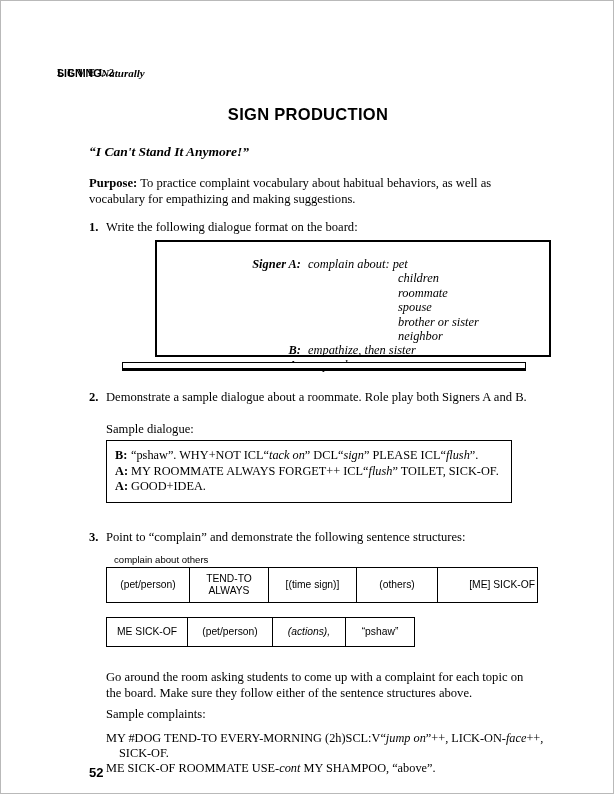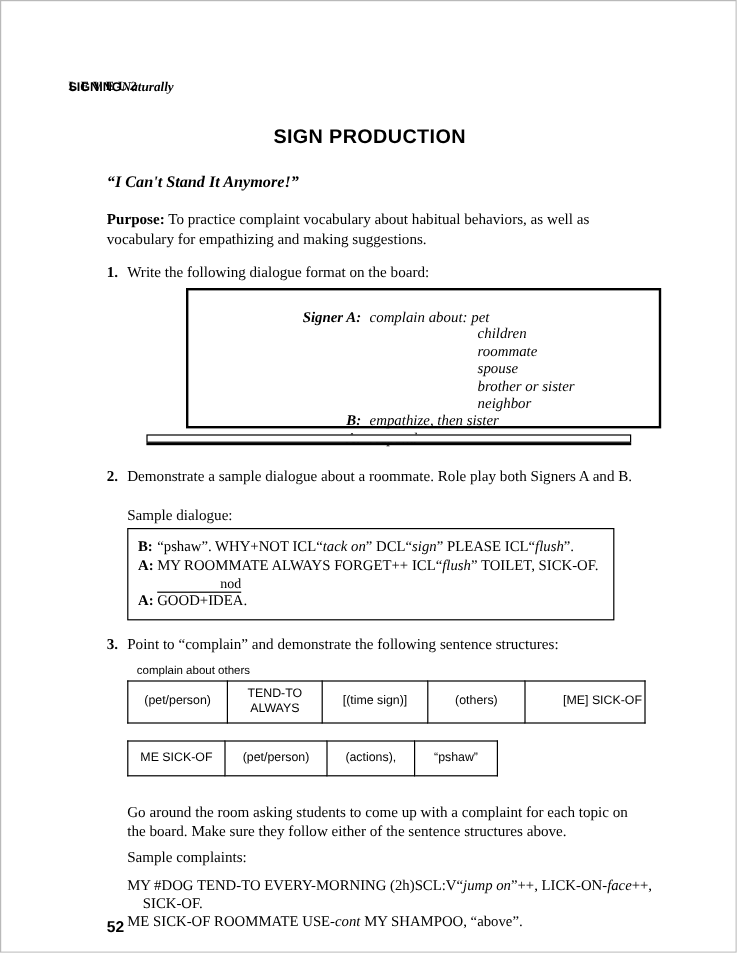--- a/index.html
+++ b/index.html
@@ -252,21 +252,21 @@
   }
   #table1 { top: 554px; left: 49px; width: 406px; height: 36px; }
   #table1 td:nth-child(1) { width: 78px; }
   #table1 td:nth-child(2) { width: 74px; }
   #table1 td:nth-child(3) { width: 83px; }
   #table1 td:nth-child(4) { width: 76px; }
   #table1 td:nth-child(5) { width: 95px; text-align: right; }
   #table2 { top: 604px; left: 49px; width: 288px; height: 30px; }
   #table2 td:nth-child(1) { width: 76px; }
   #table2 td:nth-child(2) { width: 80px; }
-  #table2 td:nth-child(3) { width: 68px; }
+  #table2 td:nth-child(3) { width: 68px; font-style: italic; }
   #table2 td:nth-child(4) { width: 64px; }
 
   
   #closing-para {
     position: absolute;
     top: 657px;
     left: 49px;
     width: 420px;
     font-size: 12.6px;
     line-height: 15.5px;
@@ -351,23 +351,20 @@
 
     <div class="sub-label" id="sample-dialogue-label">Sample dialogue:</div>
 
     <div id="dialogue-box">
       <div class="dlg-row">
         <span class="spk">B:</span><span>“pshaw”. WHY+NOT ICL“</span><i>tack on</i><span>” DCL“</span><i>sign</i><span>” PLEASE ICL“</span><i>flush</i><span>”.</span>
       </div>
       <div class="dlg-row">
         <span class="spk">A:</span><span>MY ROOMMATE ALWAYS FORGET++ ICL“</span><i>flush</i><span>” TOILET, SICK-OF.</span>
       </div>
-      <div class="dlg-nmm-row">
-        <span class="dlg-nmm">nod</span>
-      </div>
       <div class="dlg-row">
         <span class="spk">A:</span><span>GOOD+IDEA.</span>
       </div>
     </div>
 
     <div class="step" id="step3">
       <span class="num">3.</span>
       <span class="txt">Point to “complain” and demonstrate the following sentence structures:</span>
     </div>
 

